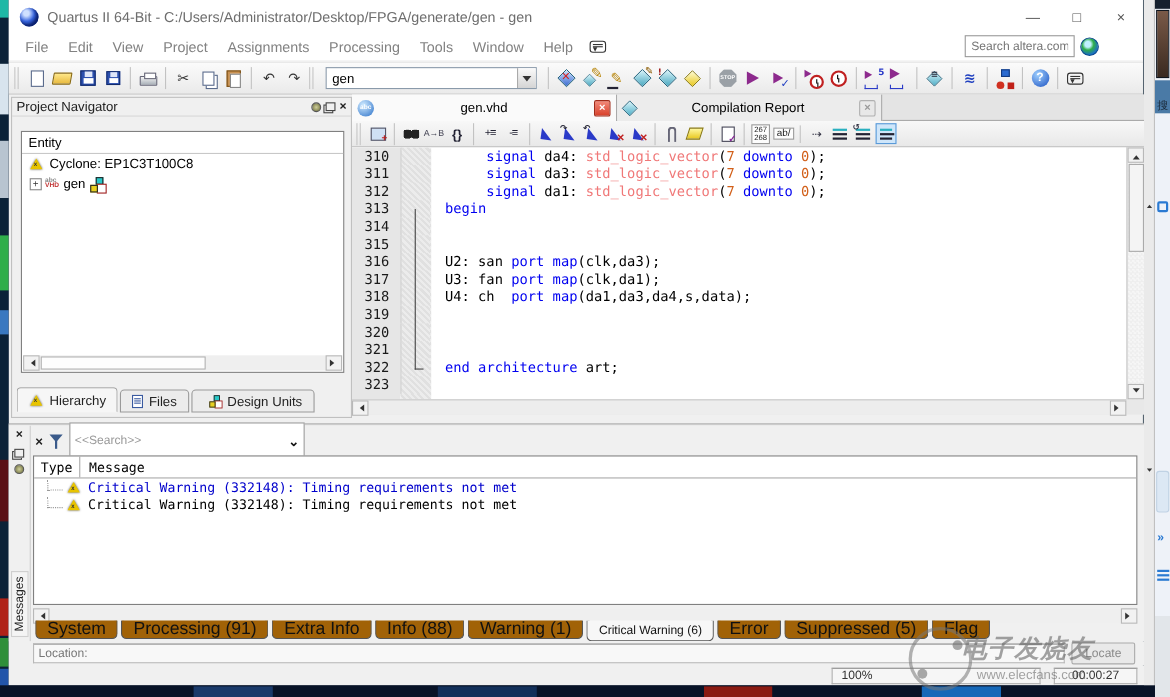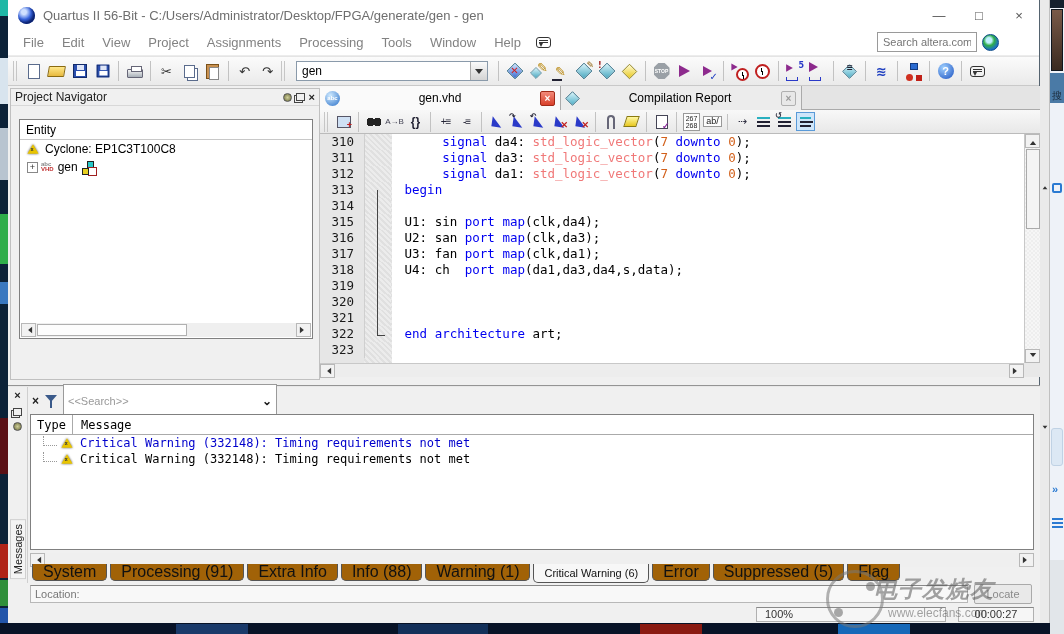--- a/index.html
+++ b/index.html
@@ -185,21 +185,21 @@
   <div class="blob" style="top:418px;height:56px;background:#5a1016"></div>
   <div class="blob" style="top:544px;height:34px;background:#b02318"></div>
   <div class="blob" style="top:580px;height:26px;background:#2f8f3a"></div>
   <div class="blob" style="top:608px;height:26px;background:#2255aa"></div>
 </div>
 
 <div id="qwin" class="abs">
 
   <div class="titlebar">
     <div class="qlogo"></div>
-    <div class="title-text">Quartus II 56-Bit - C:/Users/Administrator/Desktop/FPGA/generate/gen - gen</div>
+    <div class="title-text">Quartus II 64-Bit - C:/Users/Administrator/Desktop/FPGA/generate/gen - gen</div>
     <div class="win-controls">
       <div class="win-btn">—</div>
       <div class="win-btn">□</div>
       <div class="win-btn">×</div>
     </div>
   </div>
 
   <div class="menubar">
     <span id="menu-items" style="display:flex">
         <span class="menu-item">File</span>
@@ -358,20 +358,34 @@
       <div class="hscroll">
         <span class="sbtn">
             <span class="tri-l"></span>
           </span>
         <span class="thumb" style="width:150px"></span>
         <span class="sbtn" style="margin-left:auto">
             <span class="tri-r"></span>
           </span>
       </div>
     </div>
+    <div class="pn-tabs">
+      <span class="pn-tab active">
+          <span class="warn-tri sm"></span>
+          <span>Hierarchy</span>
+        </span>
+      <span class="pn-tab">
+          <span class="file-i"></span>
+          <span>Files</span>
+        </span>
+      <span class="pn-tab">
+          <span class="hier-i" style="transform:scale(.8)"></span>
+          <span>Design Units</span>
+        </span>
+    </div>
   </div>
 
   <div id="editor" class="abs">
     <div class="etabbar">
       <div class="etab active">
         <span class="abc-ball">abc</span>
         <span class="lbl">gen.vhd</span>
         <span class="close-red">×</span>
       </div>
       <div class="etab">
@@ -471,21 +485,20 @@
             <span class="ct"><span class="tok-p"> </span><span class="tok-k">begin</span></span>
           </div>
           <div class="code-line">
             <span class="gut">314</span>
             <span class="marg"></span>
             <span class="ct"></span>
           </div>
           <div class="code-line">
             <span class="gut">315</span>
             <span class="marg"></span>
-            <span class="ct"><span class="tok-p"> U1: sin </span><span class="tok-k">port</span><span class="tok-p"> </span><span class="tok-k">map</span><span class="tok-p">(clk,da4);</span></span>
           </div>
           <div class="code-line">
             <span class="gut">316</span>
             <span class="marg"></span>
             <span class="ct"><span class="tok-p"> U2: san </span><span class="tok-k">port</span><span class="tok-p"> </span><span class="tok-k">map</span><span class="tok-p">(clk,da3);</span></span>
           </div>
           <div class="code-line">
             <span class="gut">317</span>
             <span class="marg"></span>
             <span class="ct"><span class="tok-p"> U3: fan </span><span class="tok-k">port</span><span class="tok-p"> </span><span class="tok-k">map</span><span class="tok-p">(clk,da1);</span></span>

